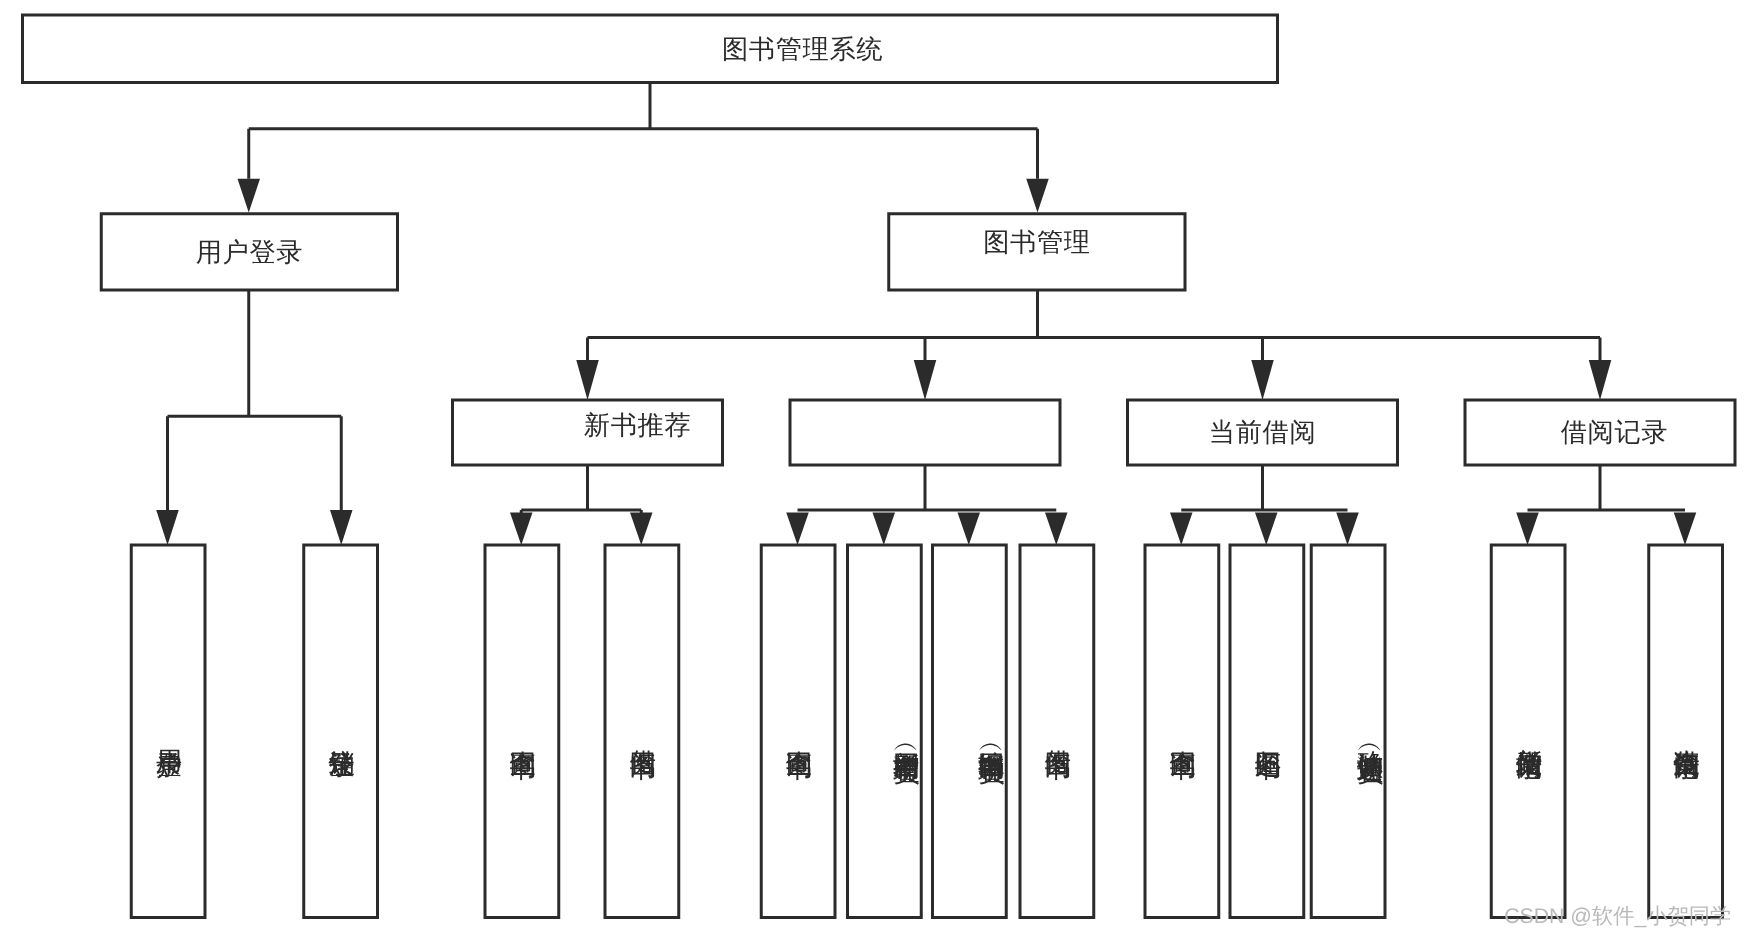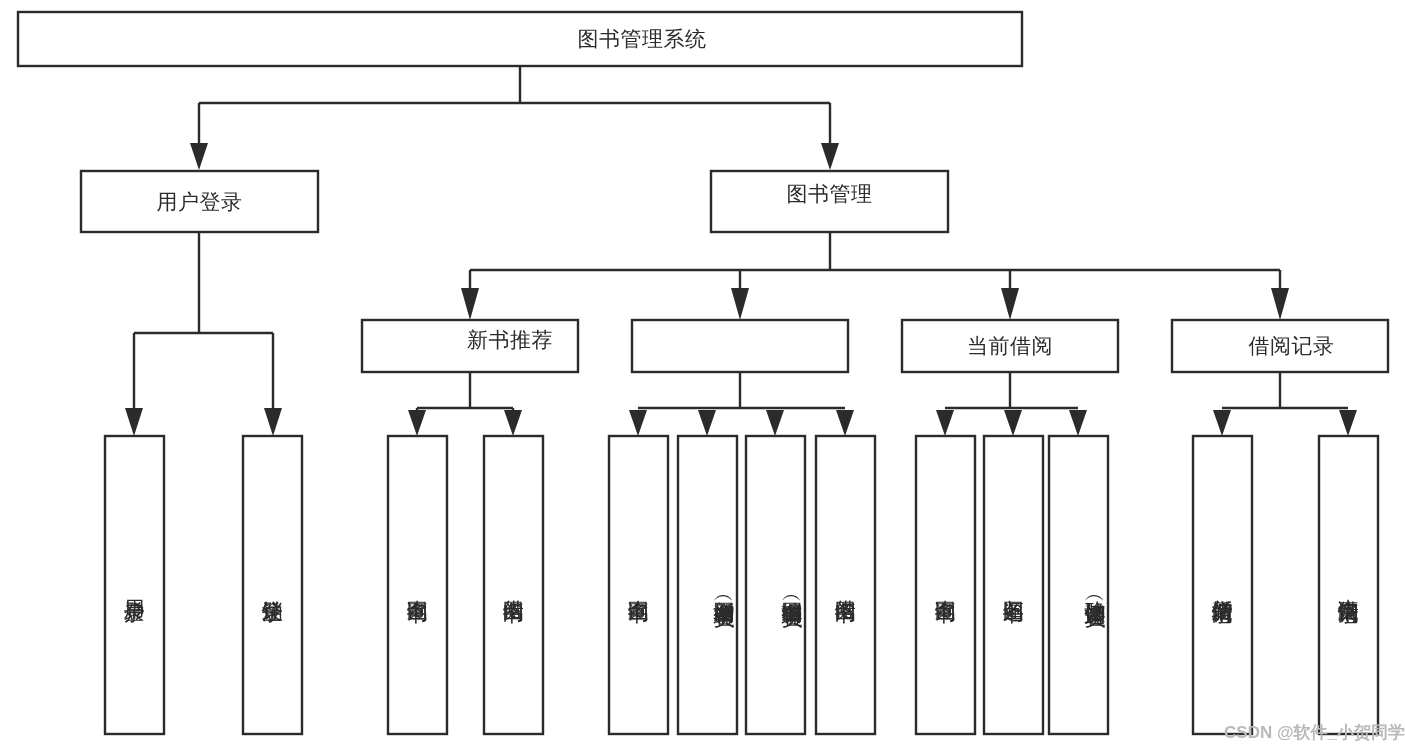--- a/index.html
+++ b/index.html
@@ -63,27 +63,26 @@
     writing-mode: vertical-rl;
     text-orientation: upright;
     letter-spacing: 1px;
     font-family: "Liberation Sans", "DejaVu Sans", sans-serif;
   }
   .node-label-v.centered {
     align-items: center;
   }
   .watermark {
     position: absolute;
-    right: 0;
+    right: 20px;
     bottom: 3px;
     font-size: 17px;
     color: #b9b9b9;
     white-space: nowrap;
     font-family: "Liberation Sans", "DejaVu Sans", sans-serif;
-    font-weight: bold;
   }
 </style>
 </head>
 <body>
 
 <div id="diagram-root">
 
   <svg class="diagram-canvas" viewBox="0 0 1405 747">
 
     <rect class="node-box" x="18" y="12" width="1004" height="54"></rect>

